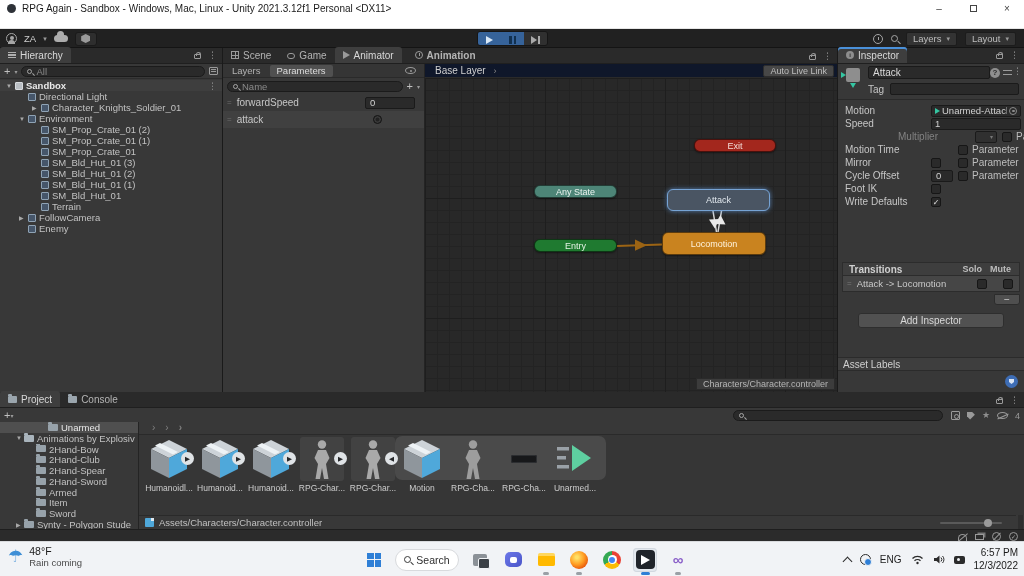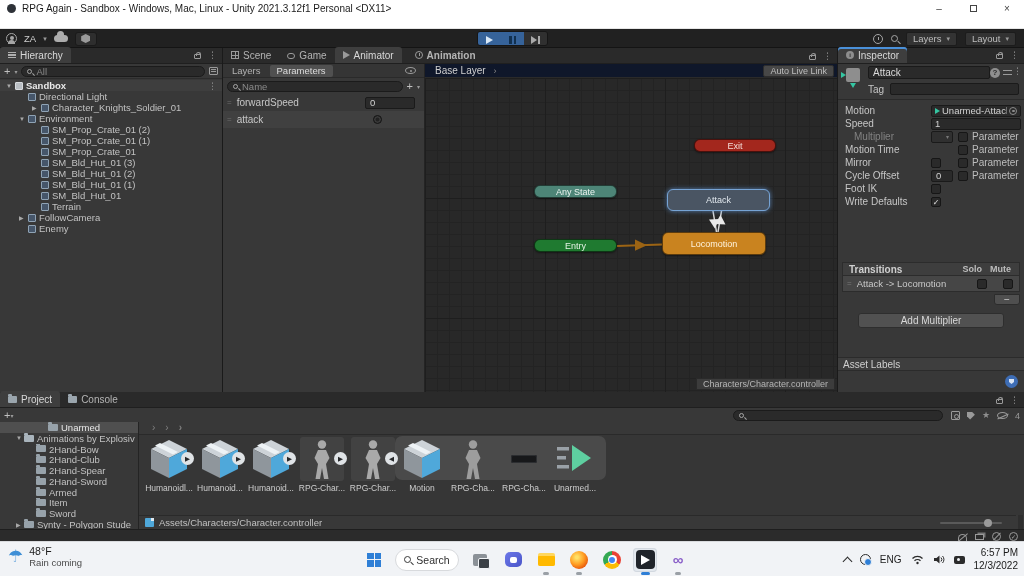--- a/index.html
+++ b/index.html
@@ -542,21 +542,21 @@
         <span class="nosel">Unarmed-Attack-</span>
         <span class="picker"></span>
       </div>
     </div>
     <div class="irow" style="top:69px;">
       <span class="ilabel">Speed</span>
       <div class="ifield">
           <span>1</span>
         </div>
     </div>
-    <div class="irow" style="top:82px;">
+    <div class="irow" style="top:82px;margin-left:44px;">
       <span class="ilabel dim">Multiplier</span>
       <span class="mini-drop">▾</span>
       <span class="chk pchk"></span>
       <span class="plabel">Parameter</span>
     </div>
     <div class="irow" style="top:95px;">
       <span class="ilabel">Motion Time</span>
       <span class="chk pchk"></span>
       <span class="plabel">Parameter</span>
     </div>
@@ -594,21 +594,21 @@
       <div class="trans-row nosel">
             <span class="handle">=</span>
             <span>Attack -&gt; Locomotion</span>
             <span class="chk solo"></span>
             <span class="chk mute"></span>
           </div>
         </div>
       <div id="trans-remove">−</div>
     </div>
 
-    <div id="add-behaviour">Add Multiplier</div>
+    <div id="add-behaviour">Add Inspector</div>
     <div id="asset-labels-bar">Asset Labels</div>
     <span id="tag-btn"></span>
   </div>
 
   <div id="bottom" class="panel">
     <div class="tabs">
 
     <div class="tab active">
           <span class="folder-mini folder"></span>
           <span>Project</span>

